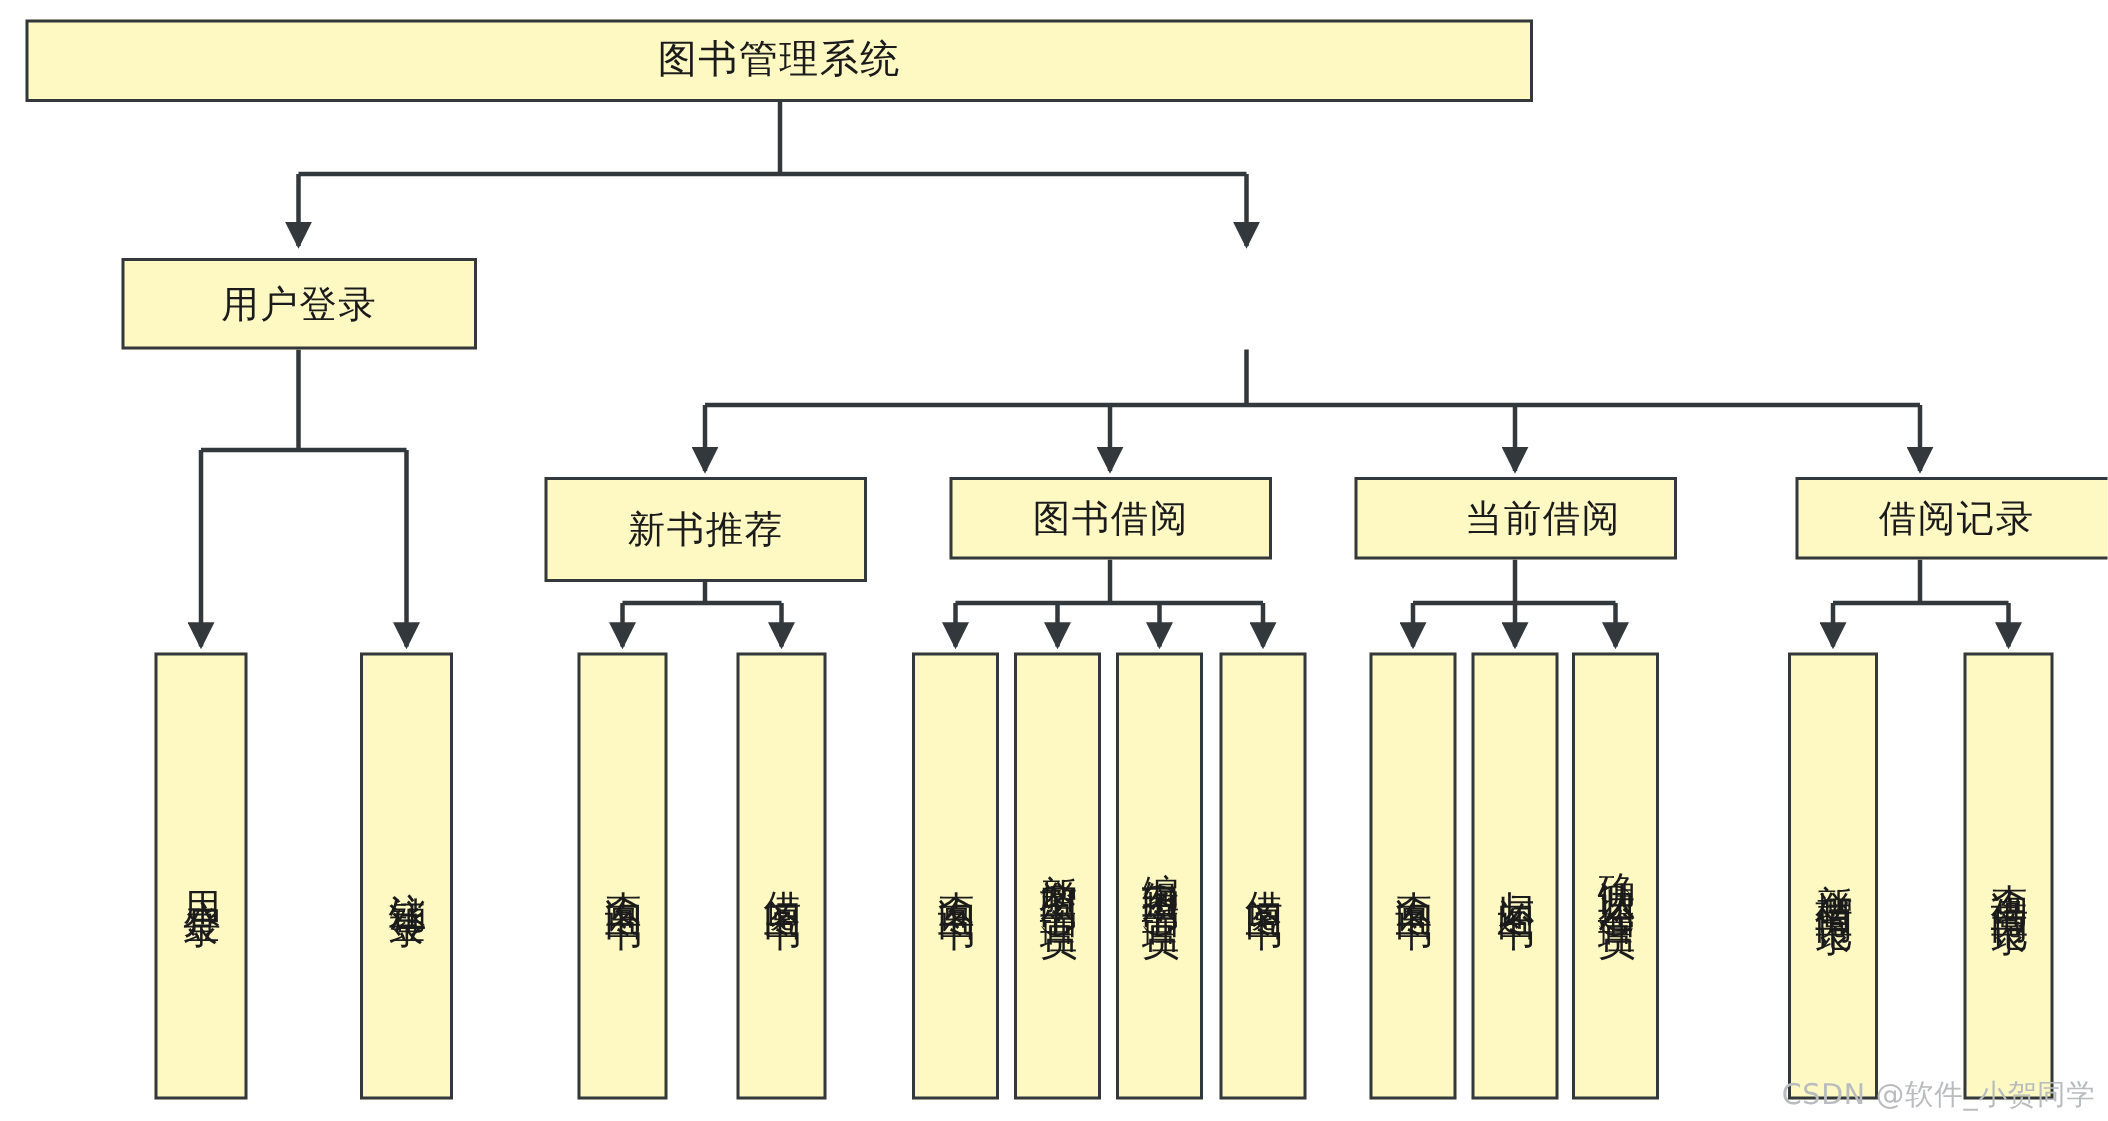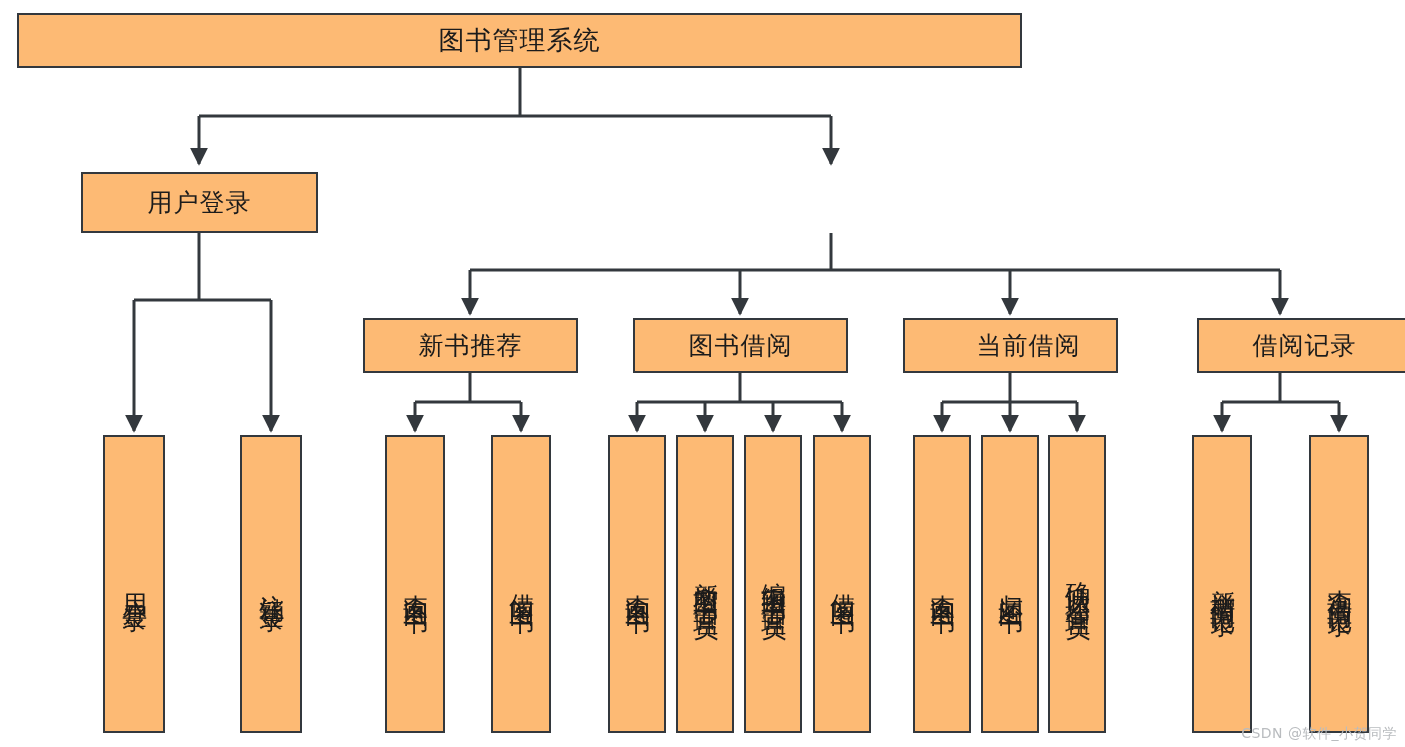--- a/index.html
+++ b/index.html
@@ -25,21 +25,21 @@
     left: 0;
     top: 0;
     width: 1405px;
     height: 747px;
     pointer-events: none;
   }
   .node {
     position: absolute;
     box-sizing: border-box;
     border: 2.5px solid #33383d;
-    background: #fdba74;
+    background: #fef9c3;
     display: flex;
     align-items: center;
     justify-content: center;
     color: #1b1b1b;
     z-index: 2;
   }
   .node.horiz {
     font-size: 25px;
     letter-spacing: 1px;
     line-height: 1.1;
@@ -61,21 +61,21 @@
   .node.vert .vtext {
     writing-mode: vertical-rl;
     text-orientation: upright;
     display: block;
     max-height: 100%;
   }
   #watermark {
     position: absolute;
     right: 8px;
     bottom: 4px;
-    font-size: 14px;
+    font-size: 19px;
     color: #b9bcbf;
     letter-spacing: 0.5px;
     z-index: 3;
     white-space: nowrap;
   }
 </style>
 </head>
 <body>
 
 <div id="canvas">
@@ -132,21 +132,21 @@
   </svg>
 
   <div class="node horiz root" style="left:17px; top:13px; width:1005px; height:55px;">
     <span>图书管理系统</span>
   </div>
 
   <div class="node horiz" style="left:81px; top:172px; width:237px; height:61px;">
     <span>用户登录</span>
   </div>
 
-  <div class="node horiz" style="left:363px; top:318px; width:215px; height:55px;">
+  <div class="node horiz" style="left:363px; top:318px; width:215px; height:70px;">
     <span>新书推荐</span>
   </div>
   <div class="node horiz" style="left:633px; top:318px; width:215px; height:55px;">
     <span>图书借阅</span>
   </div>
   <div class="node horiz" style="left:903px; top:318px; width:215px; height:55px;padding-left:36px;">
     <span>当前借阅</span>
   </div>
   <div class="node horiz" style="left:1173px; top:318px; width:215px; height:55px;margin-left:24px;">
     <span>借阅记录</span>

